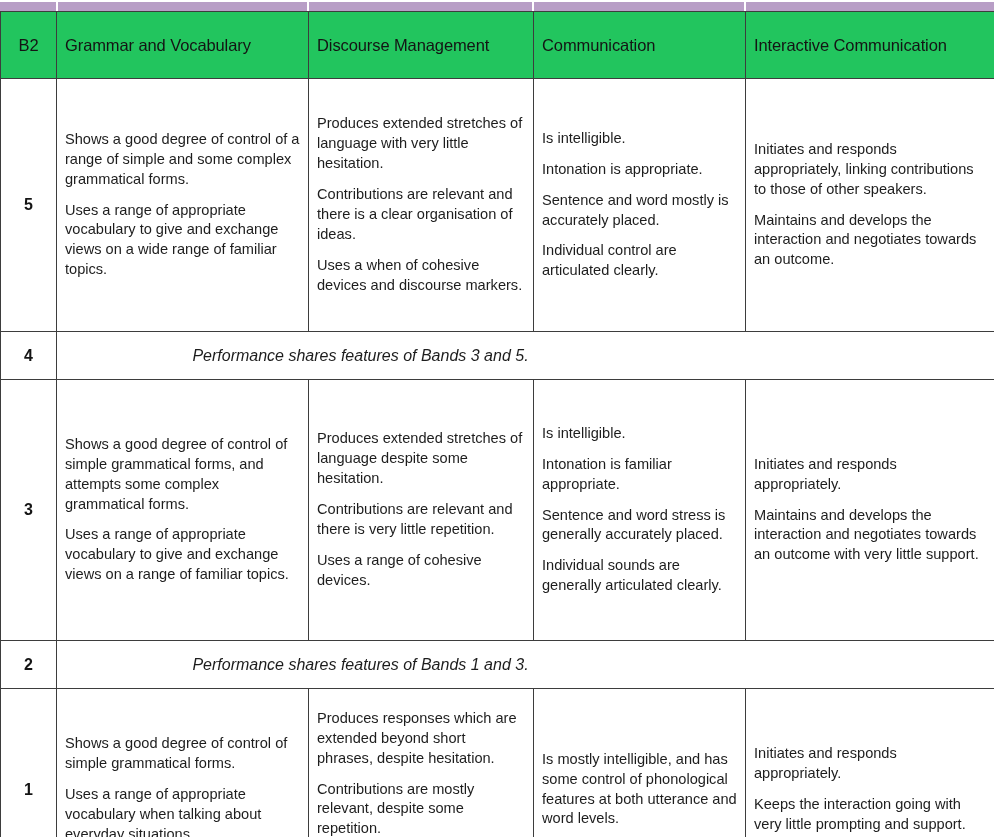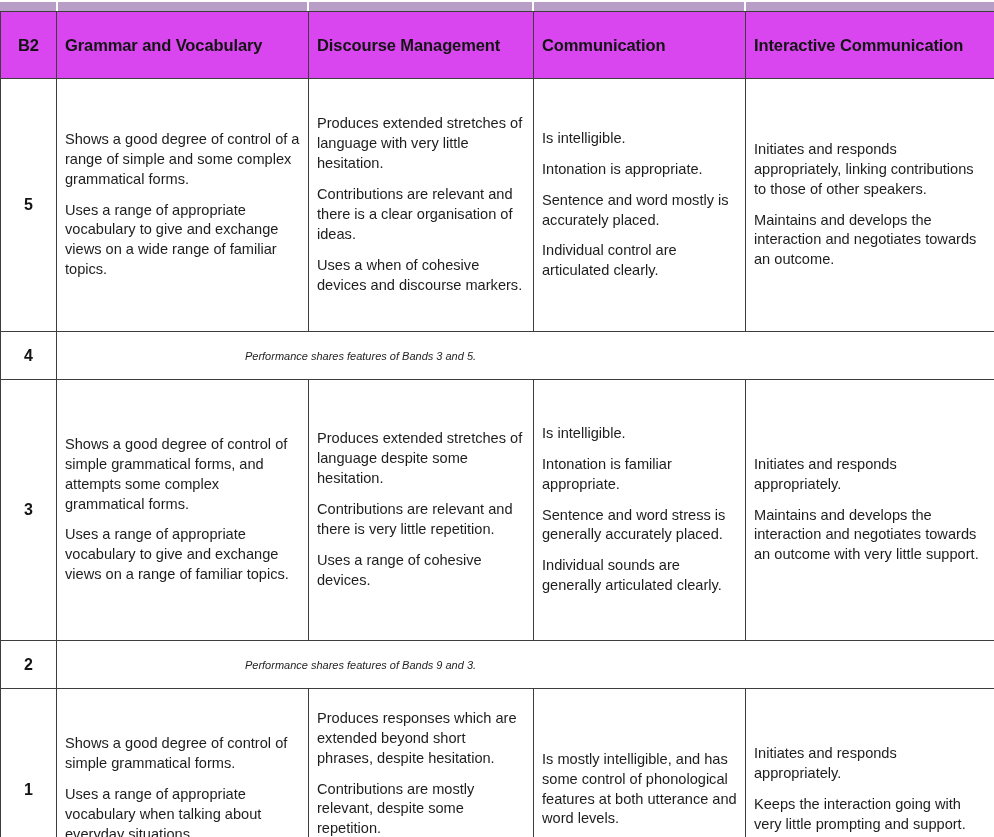--- a/index.html
+++ b/index.html
@@ -43,22 +43,22 @@
     border-collapse: collapse;
     table-layout: fixed;
   }
   table.rubric td, table.rubric th {
     border: 1px solid #3d3d3d;
     vertical-align: middle;
     padding: 8px;
   }
   
   thead th {
-    background: #d946ef;
-    font-weight: bold;
+    background: #22c55e;
+    font-weight: normal;
     font-size: 16.5px;
     letter-spacing: -0.1px;
     height: 50px;
     padding: 0 10px;
     text-align: left;
     color: #141414;
   }
   thead th.band-head {
     text-align: center;
     padding: 0;
@@ -87,21 +87,21 @@
   }
   td.desc p {
     margin: 0 0 11px 0;
   }
   td.desc p:last-child {
     margin-bottom: 0;
   }
   td.shared {
     text-align: center;
     font-style: italic;
-    font-size: 11px;
+    font-size: 16px;
     color: #1d1d1d;
     height: 31px;
     background: #ffffff;
   }
   td.shared .shared-inner {
     display: block;
     padding-right: 330px;
   }
   .r5 td.desc { height: 236px; }
   .r3 td.desc { height: 244px; }
@@ -188,21 +188,21 @@
         </td>
         <td class="desc">
           <p>Initiates and responds appropriately.</p>
           <p>Maintains and develops the interaction and negotiates towards an outcome with very little support.</p>
         </td>
       </tr>
 
       <tr>
         <td class="band-cell">2</td>
         <td class="shared" colspan="4">
-          <span class="shared-inner">Performance shares features of Bands 9 and 3.</span>
+          <span class="shared-inner">Performance shares features of Bands 1 and 3.</span>
         </td>
       </tr>
 
       <tr class="r1">
         <td class="band-cell">1</td>
         <td class="desc">
           <p>Shows a good degree of control of simple grammatical forms.</p>
           <p>Uses a range of appropriate vocabulary when talking about everyday situations.</p>
         </td>
         <td class="desc">

